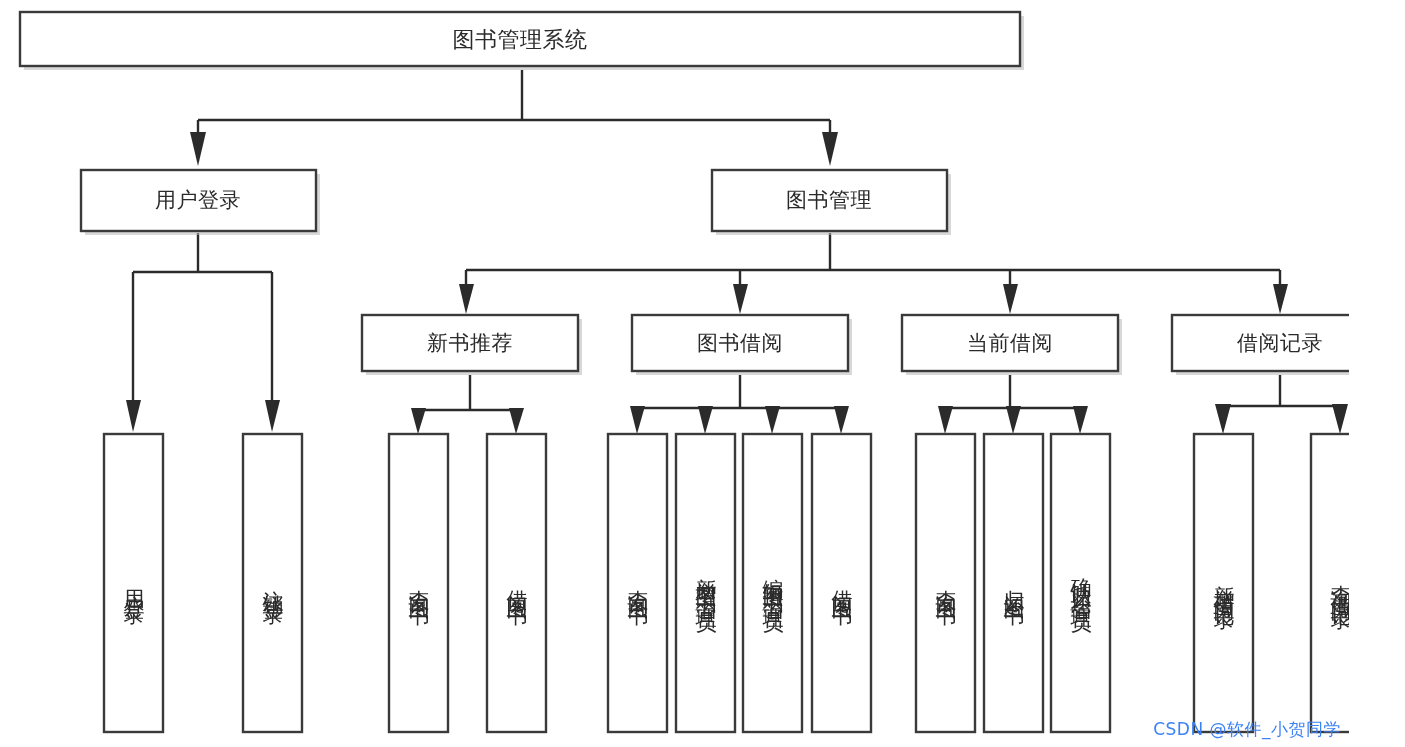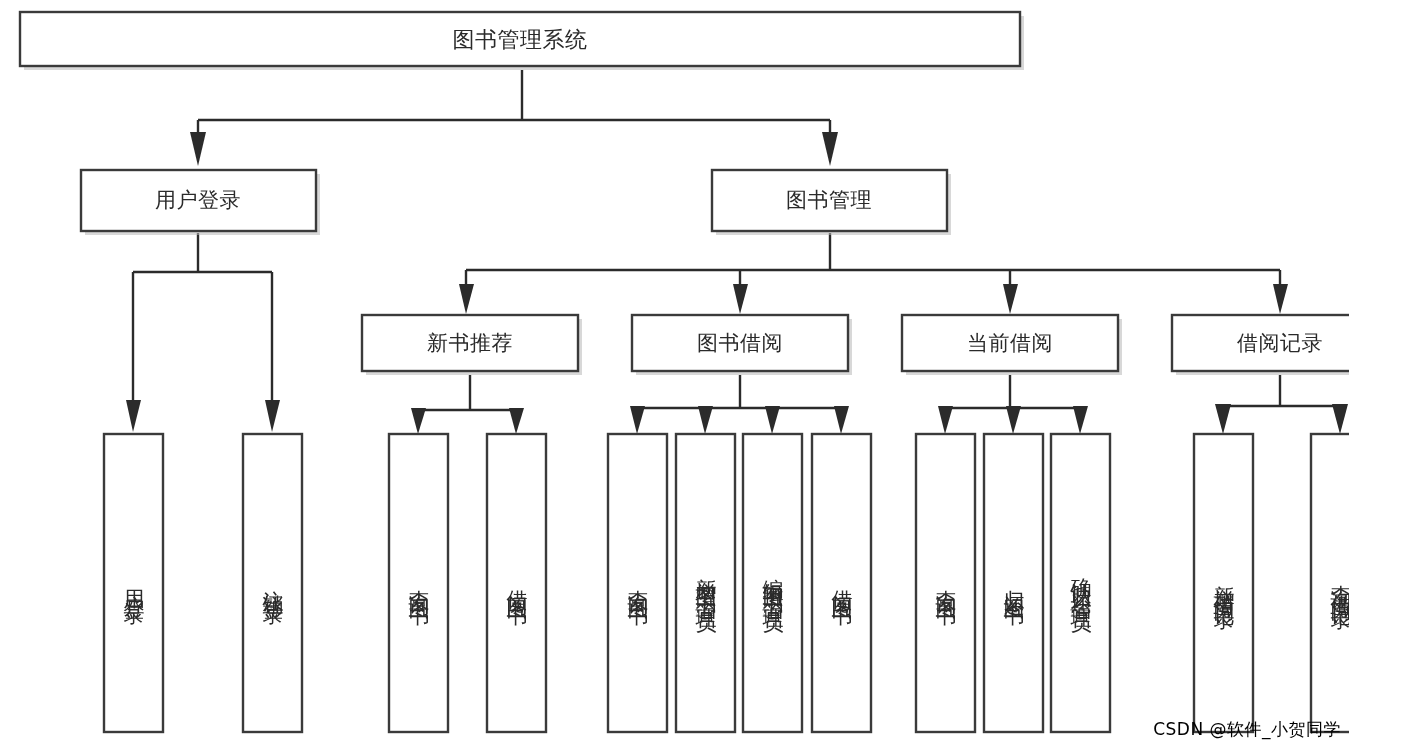--- a/index.html
+++ b/index.html
@@ -77,21 +77,21 @@
     align-items: center;
     justify-content: center;
     pointer-events: none;
   }
   #watermark {
     position: absolute;
     right: 8px;
     bottom: 6px;
     font-family: "DejaVu Sans", "Liberation Sans", sans-serif;
     font-size: 17px;
-    color: #000000;
+    color: #3b82f6;
     letter-spacing: 0.5px;
     white-space: nowrap;
   }
 </style>
 </head>
 <body>
 
 <div id="diagram-root">
 
   <svg id="tree-svg" viewBox="0 0 1405 747">

